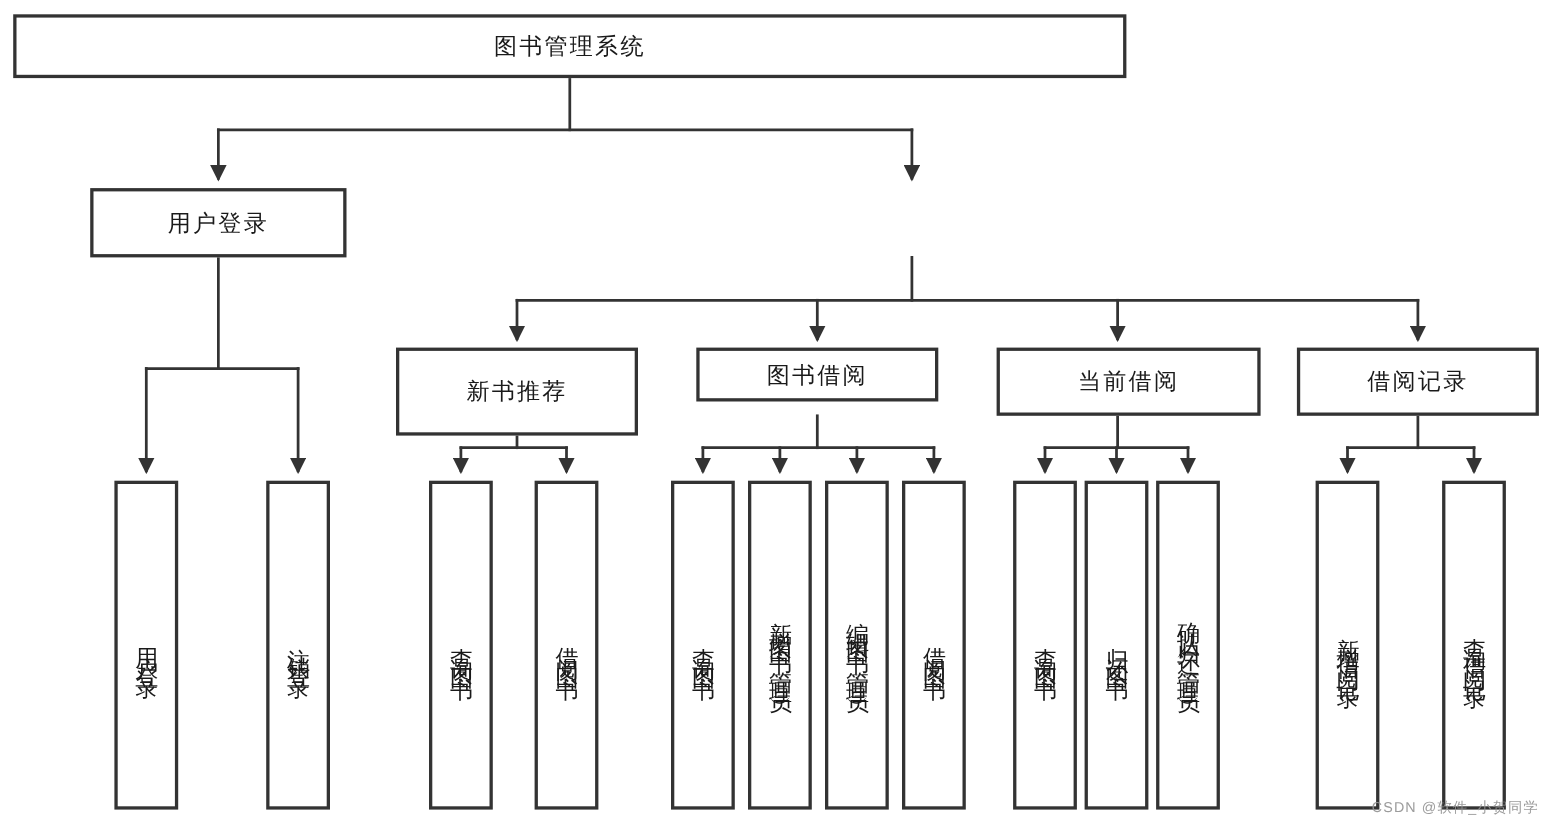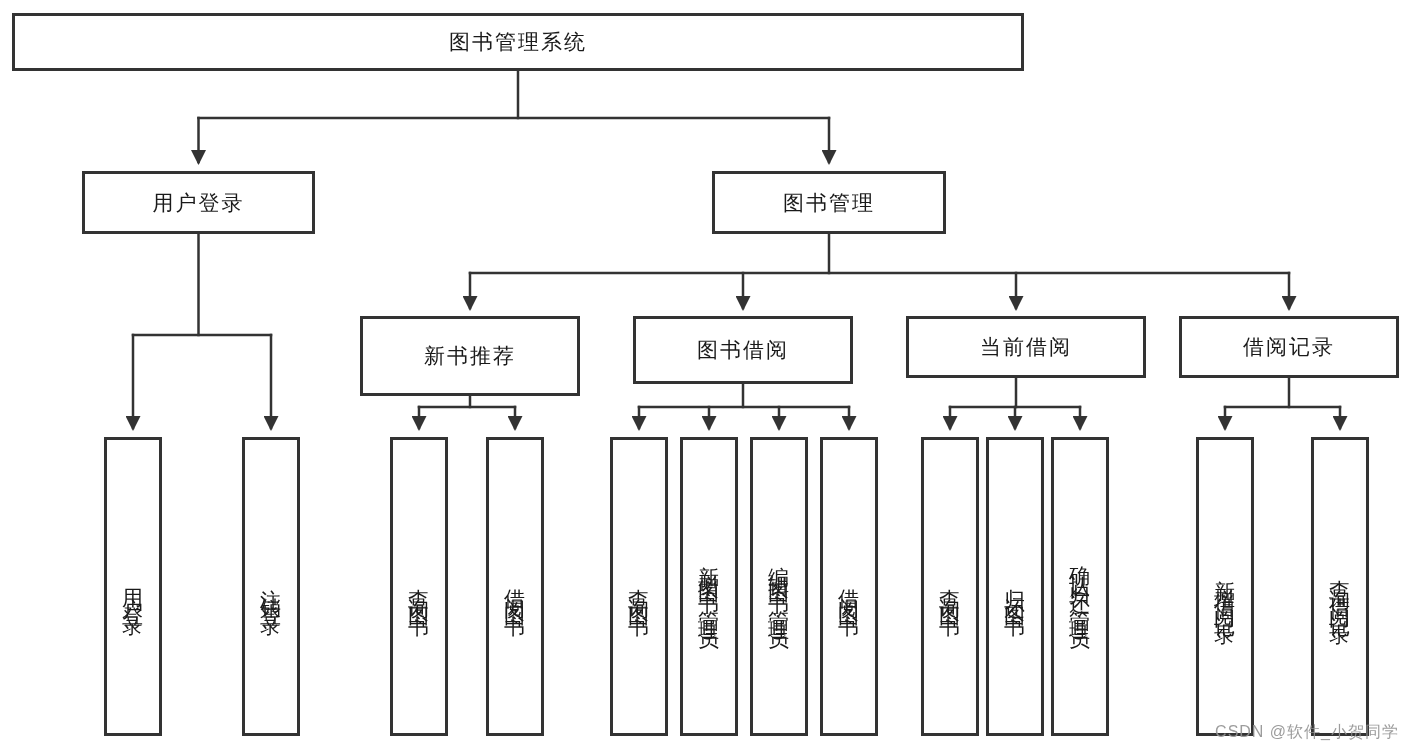--- a/index.html
+++ b/index.html
@@ -35,21 +35,21 @@
     text-orientation: mixed;
     letter-spacing: 9px;
     line-height: 1;
     text-align: center;
     padding-top: 6px;
   }
   .watermark {
     position: absolute;
     right: 6px;
     bottom: 4px;
-    font-size: 16px;
+    font-size: 13px;
     letter-spacing: 1px;
     color: rgba(148,148,148,0.92);
     z-index: 5;
     white-space: nowrap;
   }
 </style>
 </head>
 <body>
 
 <div id="canvas">
@@ -100,24 +100,23 @@
       <path d="M1289,378 L1289,407"></path>
       <path d="M1225,407 L1340,407"></path>
       <path d="M1225,407 L1225,428" marker-end="url(#arrow)"></path>
       <path d="M1340,407 L1340,428" marker-end="url(#arrow)"></path>
     </g>
   </svg>
 
   <div class="box" style="left:12px; top:13px; width:1012px; height:58px;">图书管理系统</div>
 
   <div class="box" style="left:82px; top:171px; width:233px; height:63px;">用户登录</div>
-  <div class="box" style="left:712px; top:171px; width:234px; height:63px;">图书管理</div>
 
   <div class="box" style="left:360px; top:316px; width:220px; height:80px;">新书推荐</div>
-  <div class="box" style="left:633px; top:316px; width:220px; height:68px;">图书借阅</div>
+  <div class="box" style="left:633px; top:316px; width:220px; height:49px;">图书借阅</div>
   <div class="box" style="left:906px; top:316px; width:240px; height:62px;">当前借阅</div>
   <div class="box" style="left:1179px; top:316px; width:220px; height:62px;">借阅记录</div>
 
   <div class="box vbox" style="left:104px; top:437px; width:58px; height:299px;">用户登录</div>
   <div class="box vbox" style="left:242px; top:437px; width:58px; height:299px;">注销登录</div>
 
   <div class="box vbox" style="left:390px; top:437px; width:58px; height:299px;">查询图书</div>
   <div class="box vbox" style="left:486px; top:437px; width:58px; height:299px;">借阅图书</div>
 
   <div class="box vbox" style="left:610px; top:437px; width:58px; height:299px;">查询图书</div>

